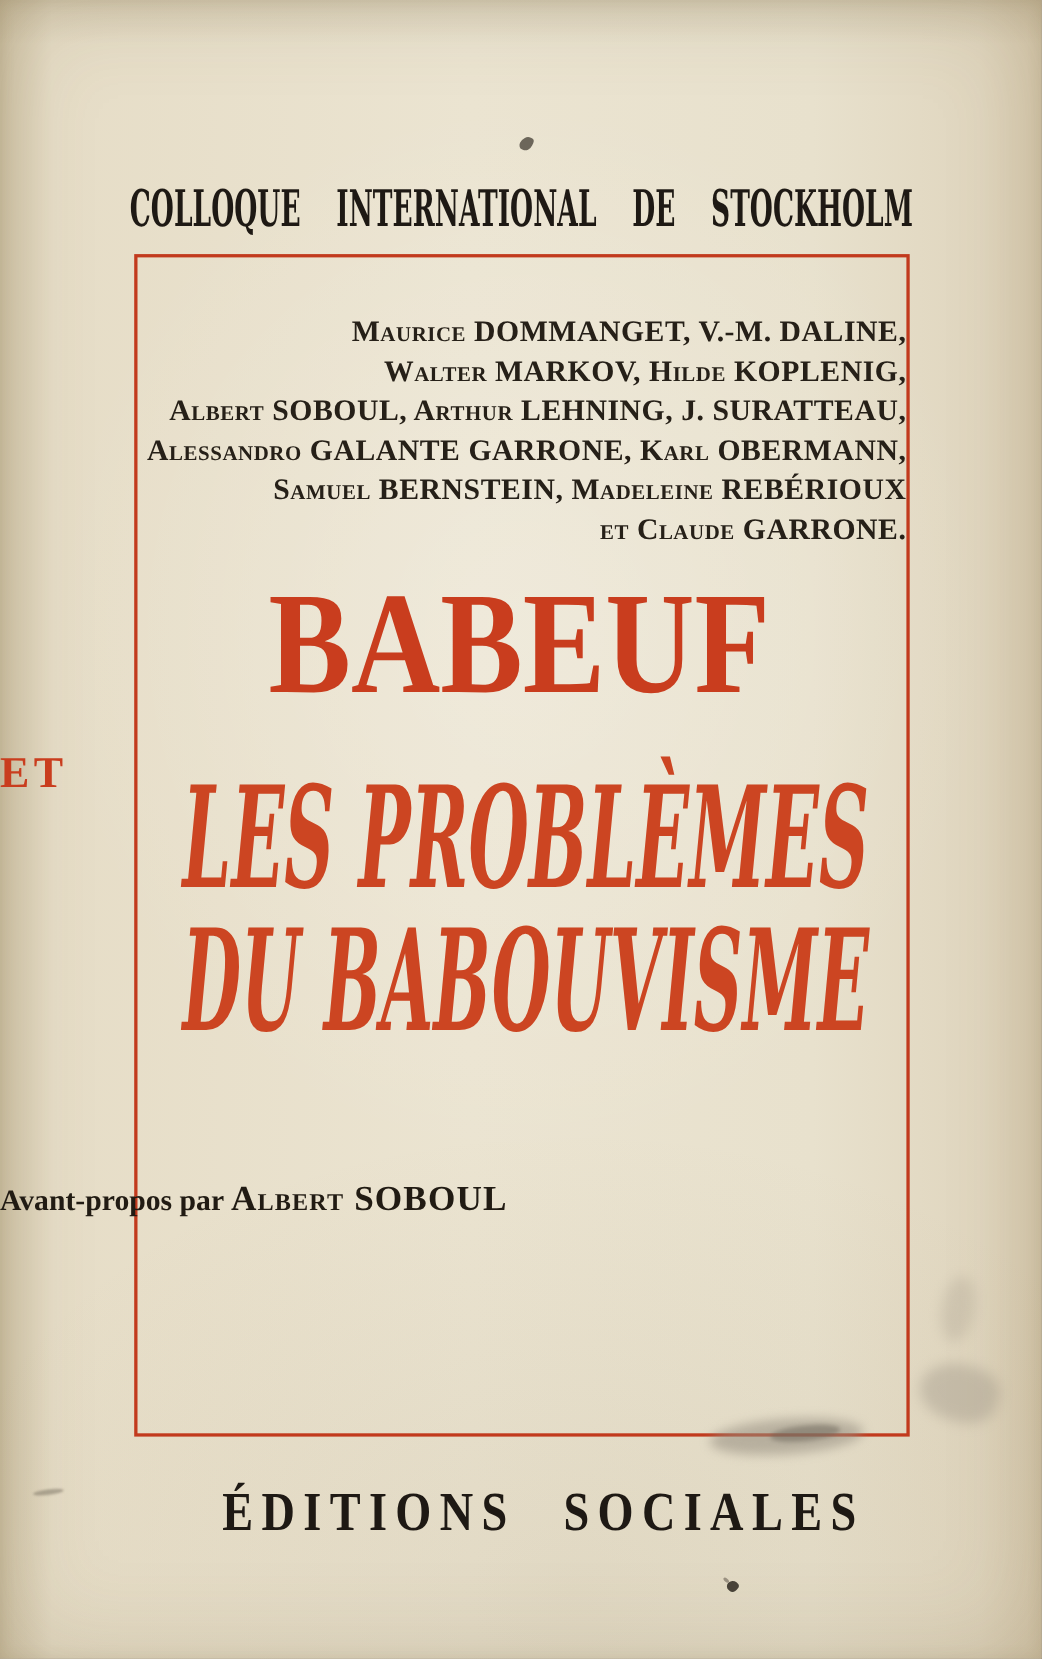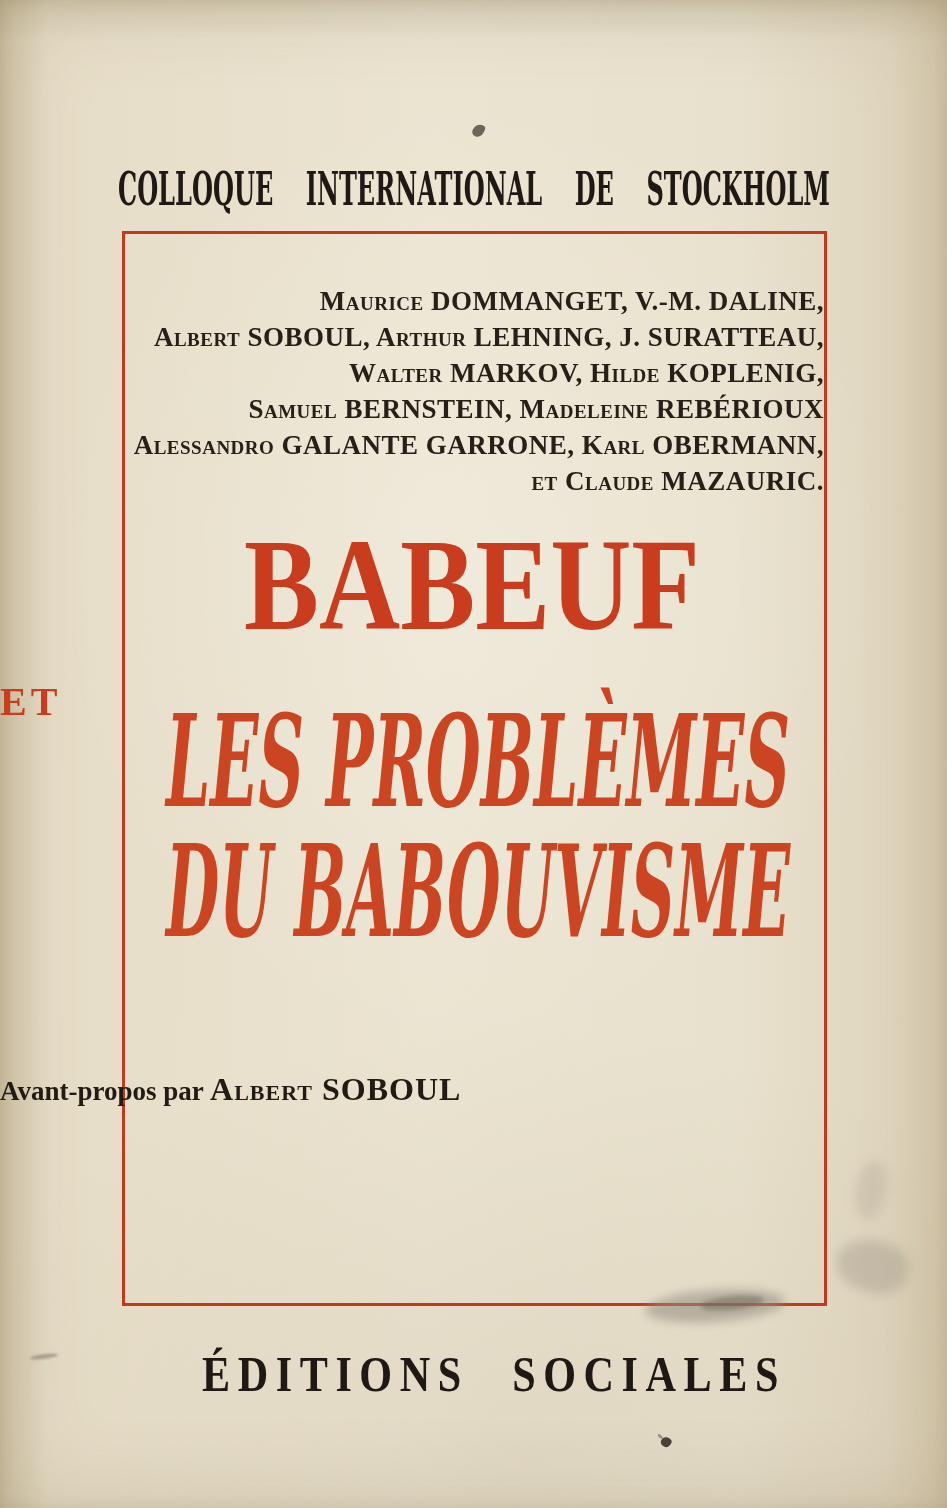--- a/index.html
+++ b/index.html
@@ -70,25 +70,25 @@
 
   <div class="colloque-wrap">
     <svg width="947" height="56" viewBox="0 0 947 56">
       <text class="woodtype" x="474" y="47" font-size="46" fill="#1e1914" text-anchor="middle" textLength="712" lengthAdjust="spacingAndGlyphs" style="word-spacing:46px">COLLOQUE INTERNATIONAL DE STOCKHOLM</text>
     </svg>
   </div>
 
   <div class="rule-box">
     <div class="authors">
       <div>Maurice DOMMANGET, V.-M. DALINE,</div>
+      <div>Walter MARKOV, Hilde KOPLENIG,</div>
       <div>Albert SOBOUL, Arthur LEHNING, J. SURATTEAU,</div>
-      <div>Walter MARKOV, Hilde KOPLENIG,</div>
+      <div>Alessandro GALANTE GARRONE, Karl OBERMANN,</div>
       <div>Samuel BERNSTEIN, Madeleine REBÉRIOUX</div>
-      <div>Alessandro GALANTE GARRONE, Karl OBERMANN,</div>
-      <div>et Claude MAZAURIC.</div>
+      <div>et Claude GARRONE.</div>
     </div>
   </div>
 
   <div class="babeuf-wrap">
     <svg width="947" height="145" viewBox="0 0 947 145">
       <text x="472" y="123" font-size="132" fill="#c93d1e" text-anchor="middle" textLength="456" lengthAdjust="spacingAndGlyphs">BABEUF</text>
     </svg>
   </div>
 
   <div class="et-line">ET</div>

